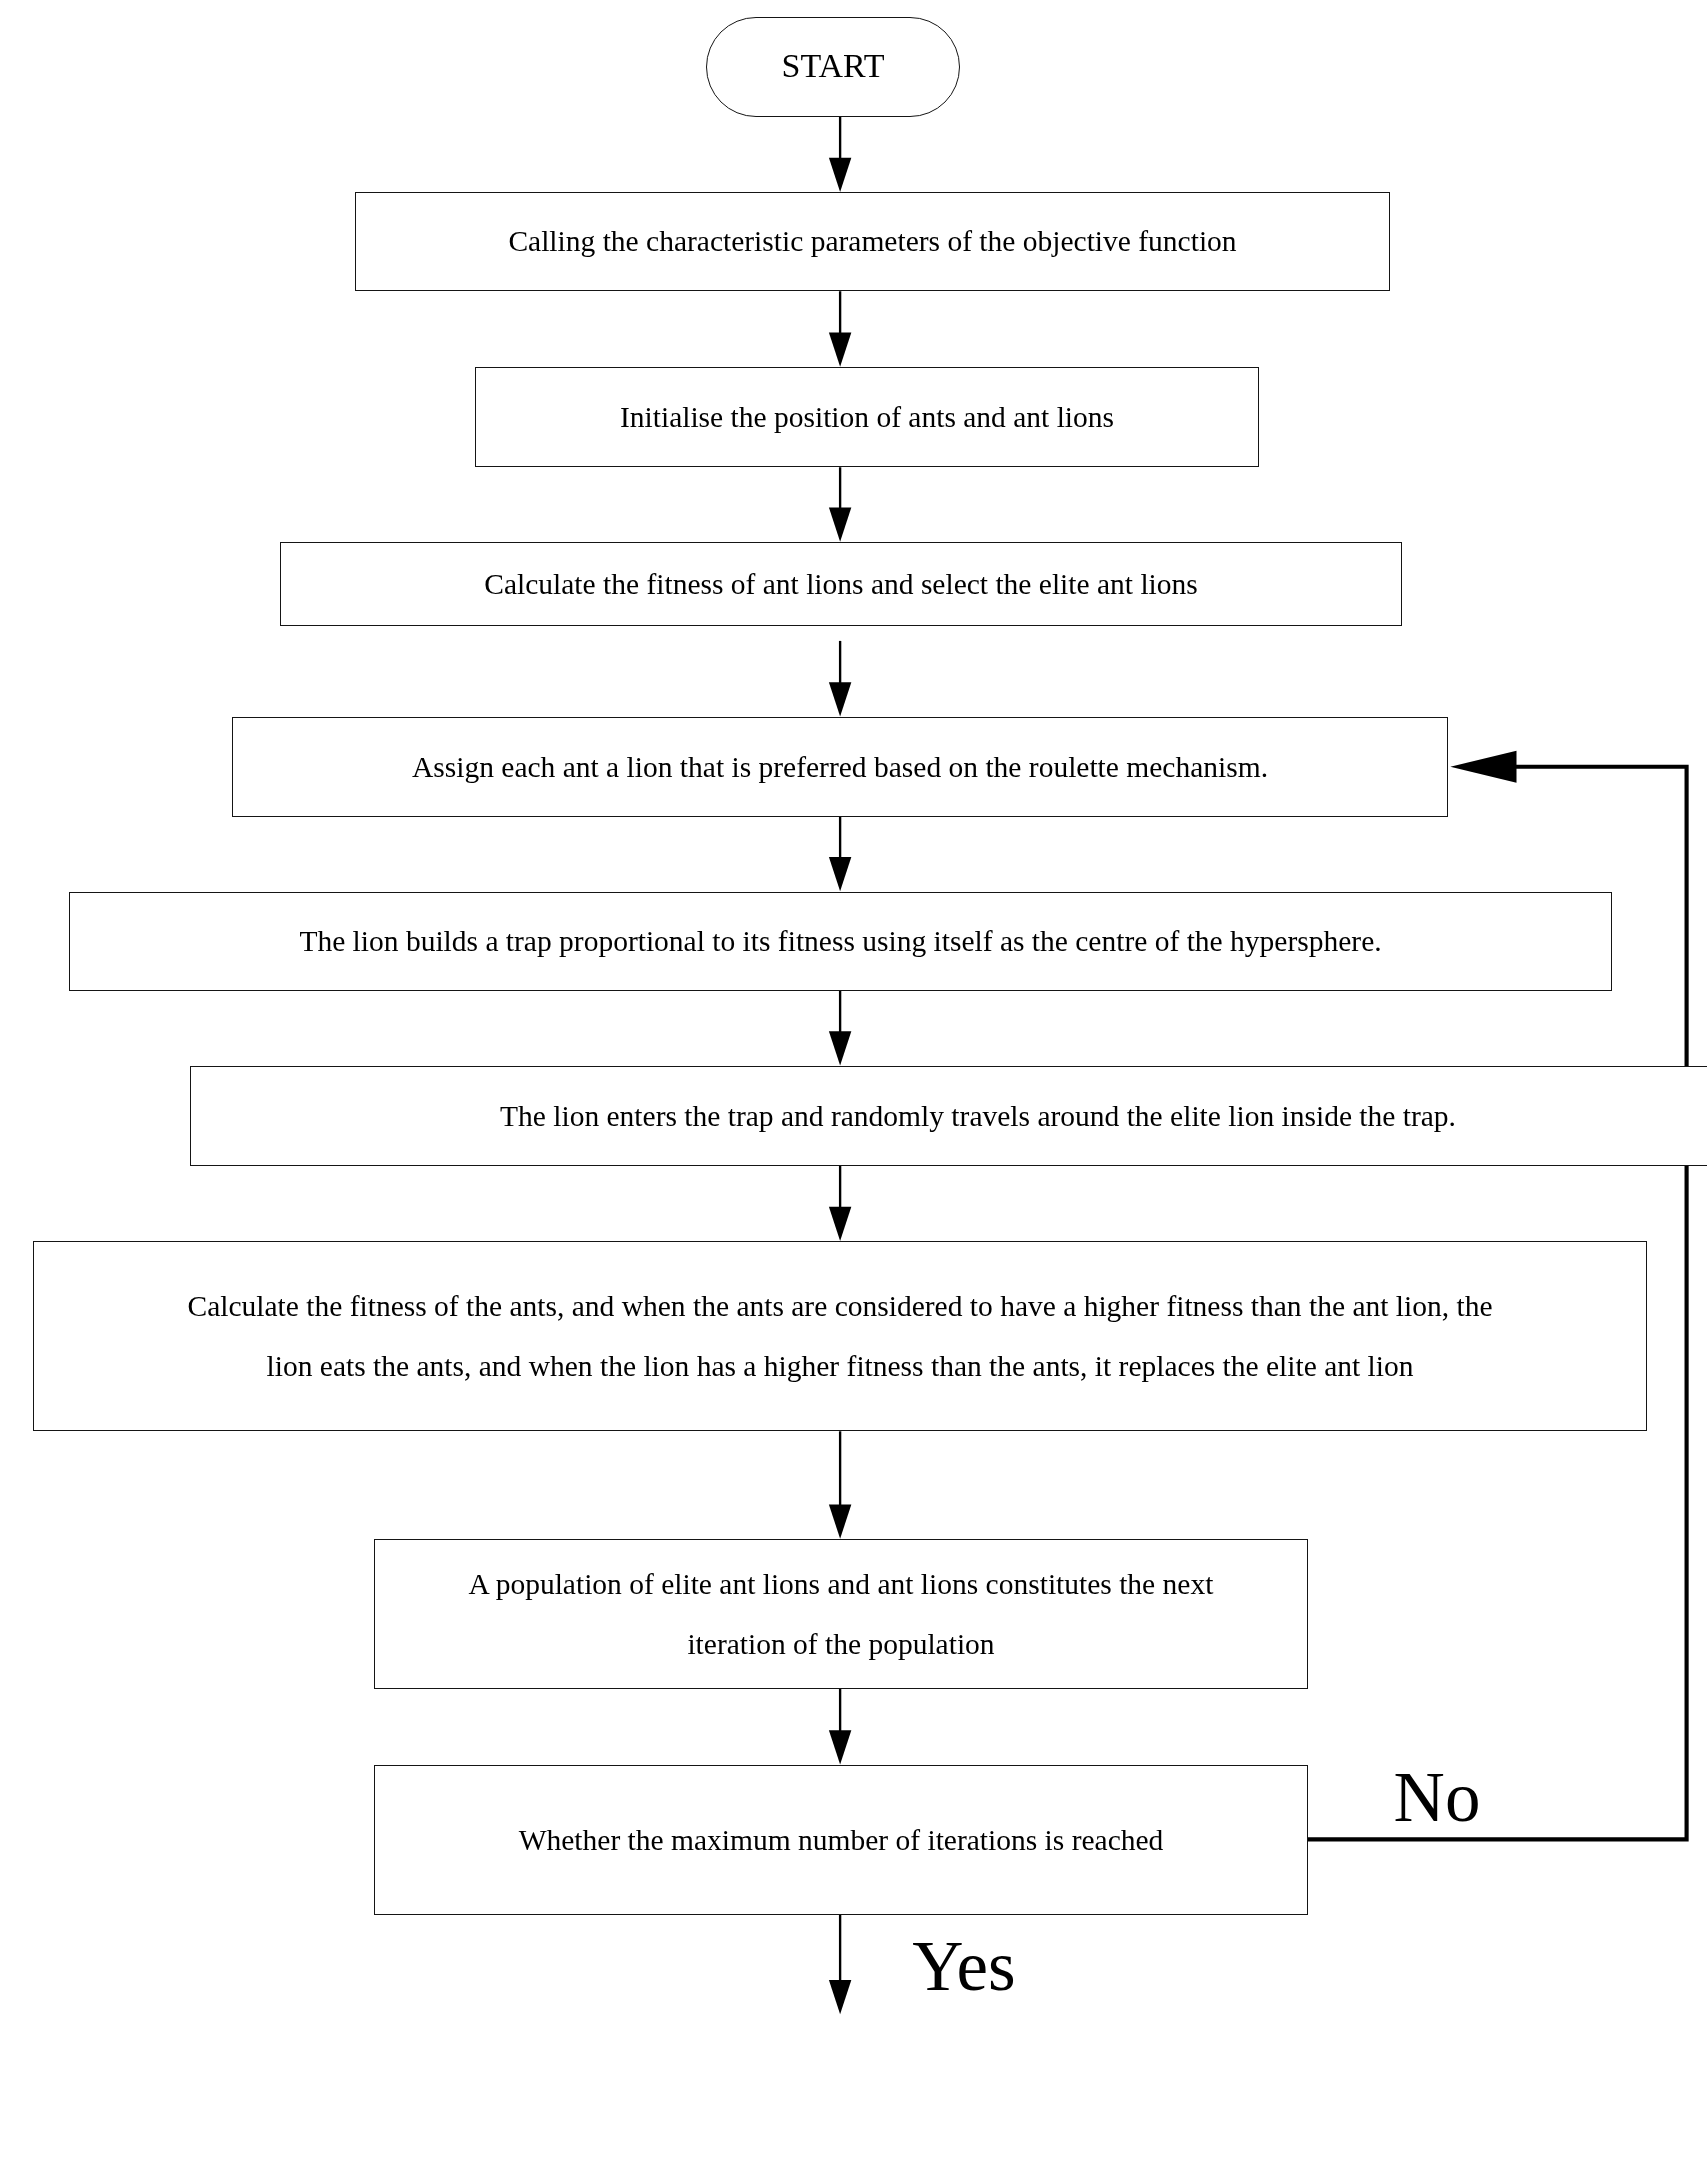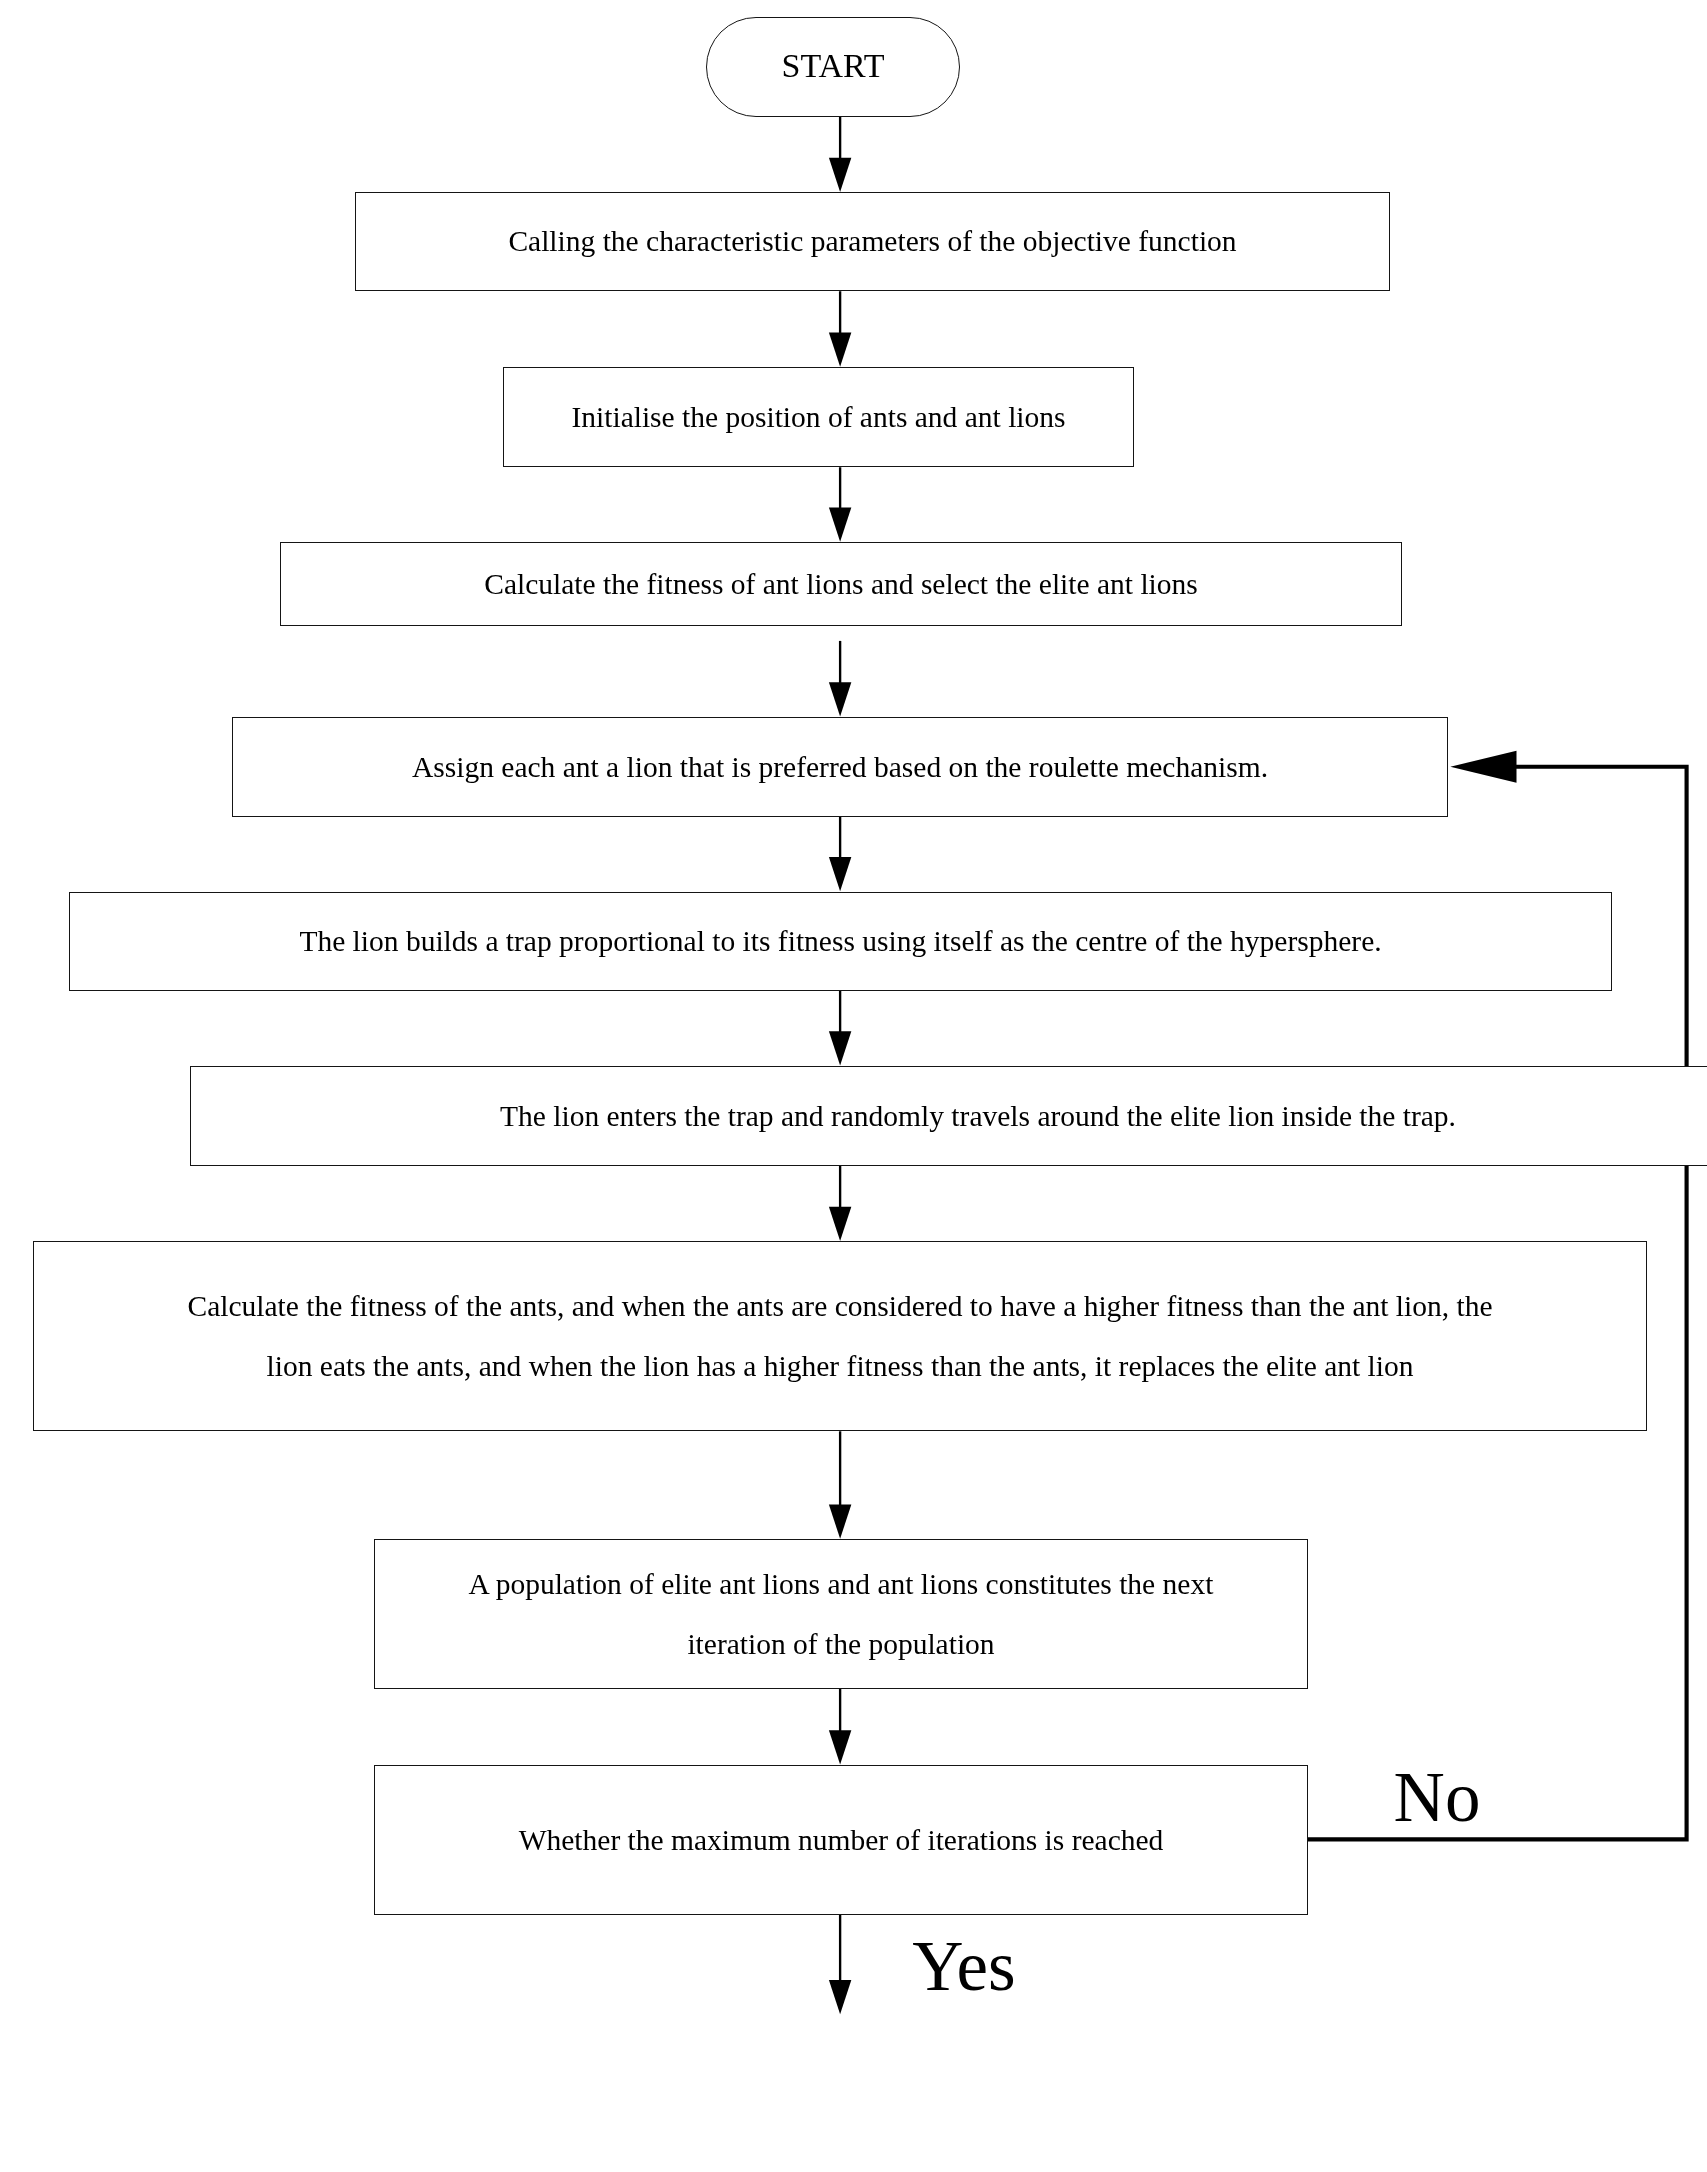--- a/index.html
+++ b/index.html
@@ -44,21 +44,21 @@
     border-radius: 53px;
     font-size: 34px;
     line-height: 1.2;
   }
   .node.terminator-end {
     line-height: 1.42;
   }
   
   #n-start  { left: 706px; top: 16.5px;   width: 254px;  height: 100px; }
   #n-call   { left: 323px;  top: 192px;  width: 1035px; height: 99px; margin-left: 32px; }
-  #n-init   { left: 503px;  top: 367px;  width: 631px; height: 100px; }
+  #n-init   { left: 475px;  top: 367px;  width: 784px; height: 100px; }
   #n-fitlion{ left: 280px;  top: 542px;  width: 1122px; height: 84px; }
   #n-assign { left: 232px;  top: 717px; width: 1216px; height: 100px; }
   #n-trap   { left: 69px;  top: 892px; width: 1543px; height: 99px; }
   #n-enter  { left: 190px;  top: 1066px; width: 1576px; height: 100px; }
   #n-fitant { left: 33px;   top: 1241px; width: 1614px; height: 190px; }
   #n-nextit { left: 374px;  top: 1539px; width: 934px; height: 150px; }
   #n-maxit  { left: 374px;  top: 1765px; width: 934px; height: 150px; }
   #n-end    { left: 556px;  top: 2015px; width: 570px;  height: 138px; }
 
   .edge-label {

